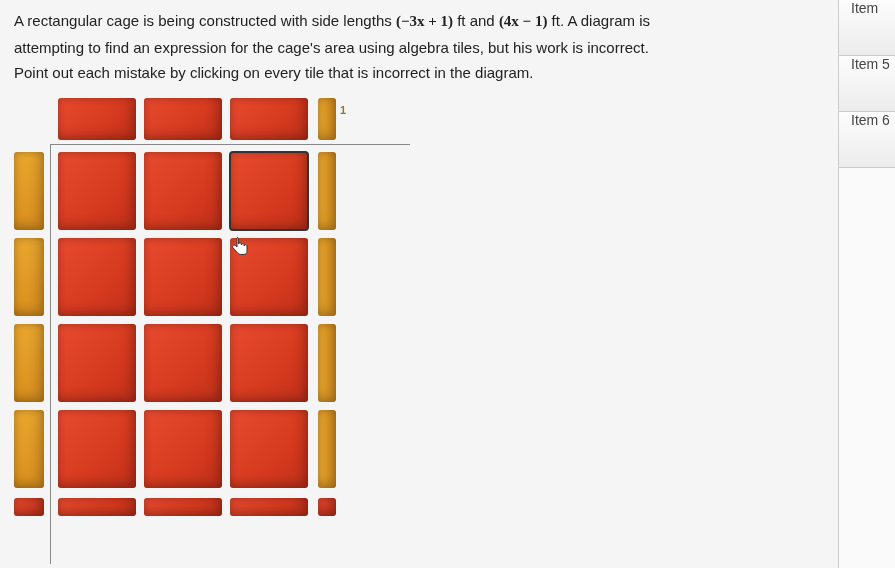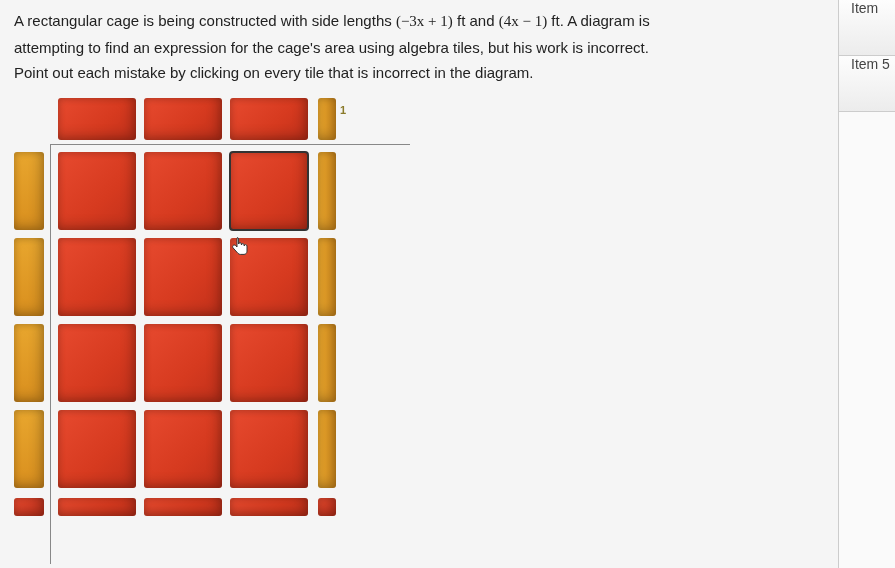--- a/index.html
+++ b/index.html
@@ -20,21 +20,21 @@
   top: 0;
   padding: 8px 14px;
 }
 .problem-text {
   font-size: 15px;
   color: #222;
   line-height: 1.7;
   margin-bottom: 10px;
   max-width: 780px;
 }
-.math-expr { font-family: 'Times New Roman', serif; }
+.math-expr { font-family: 'Times New Roman', serif; font-weight: bold; }
 .tile-area {
   position: relative;
   margin-top: 6px;
   margin-left: 0px;
   width: 400px;
 }
 .tile-grid {
   position: relative;
 }
 .axis-h {
@@ -172,13 +172,16 @@
 
 </div>
 
 <div class="sidebar" id="sidebar">
     <div class="sidebar-item">
       <span>Item</span>
     </div>
     <div class="sidebar-item active">
       <span>Item 5</span>
     </div>
+    <div class="sidebar-item">
+      <span>Item 6</span>
+    </div>
   </div>
 
 </body></html>

